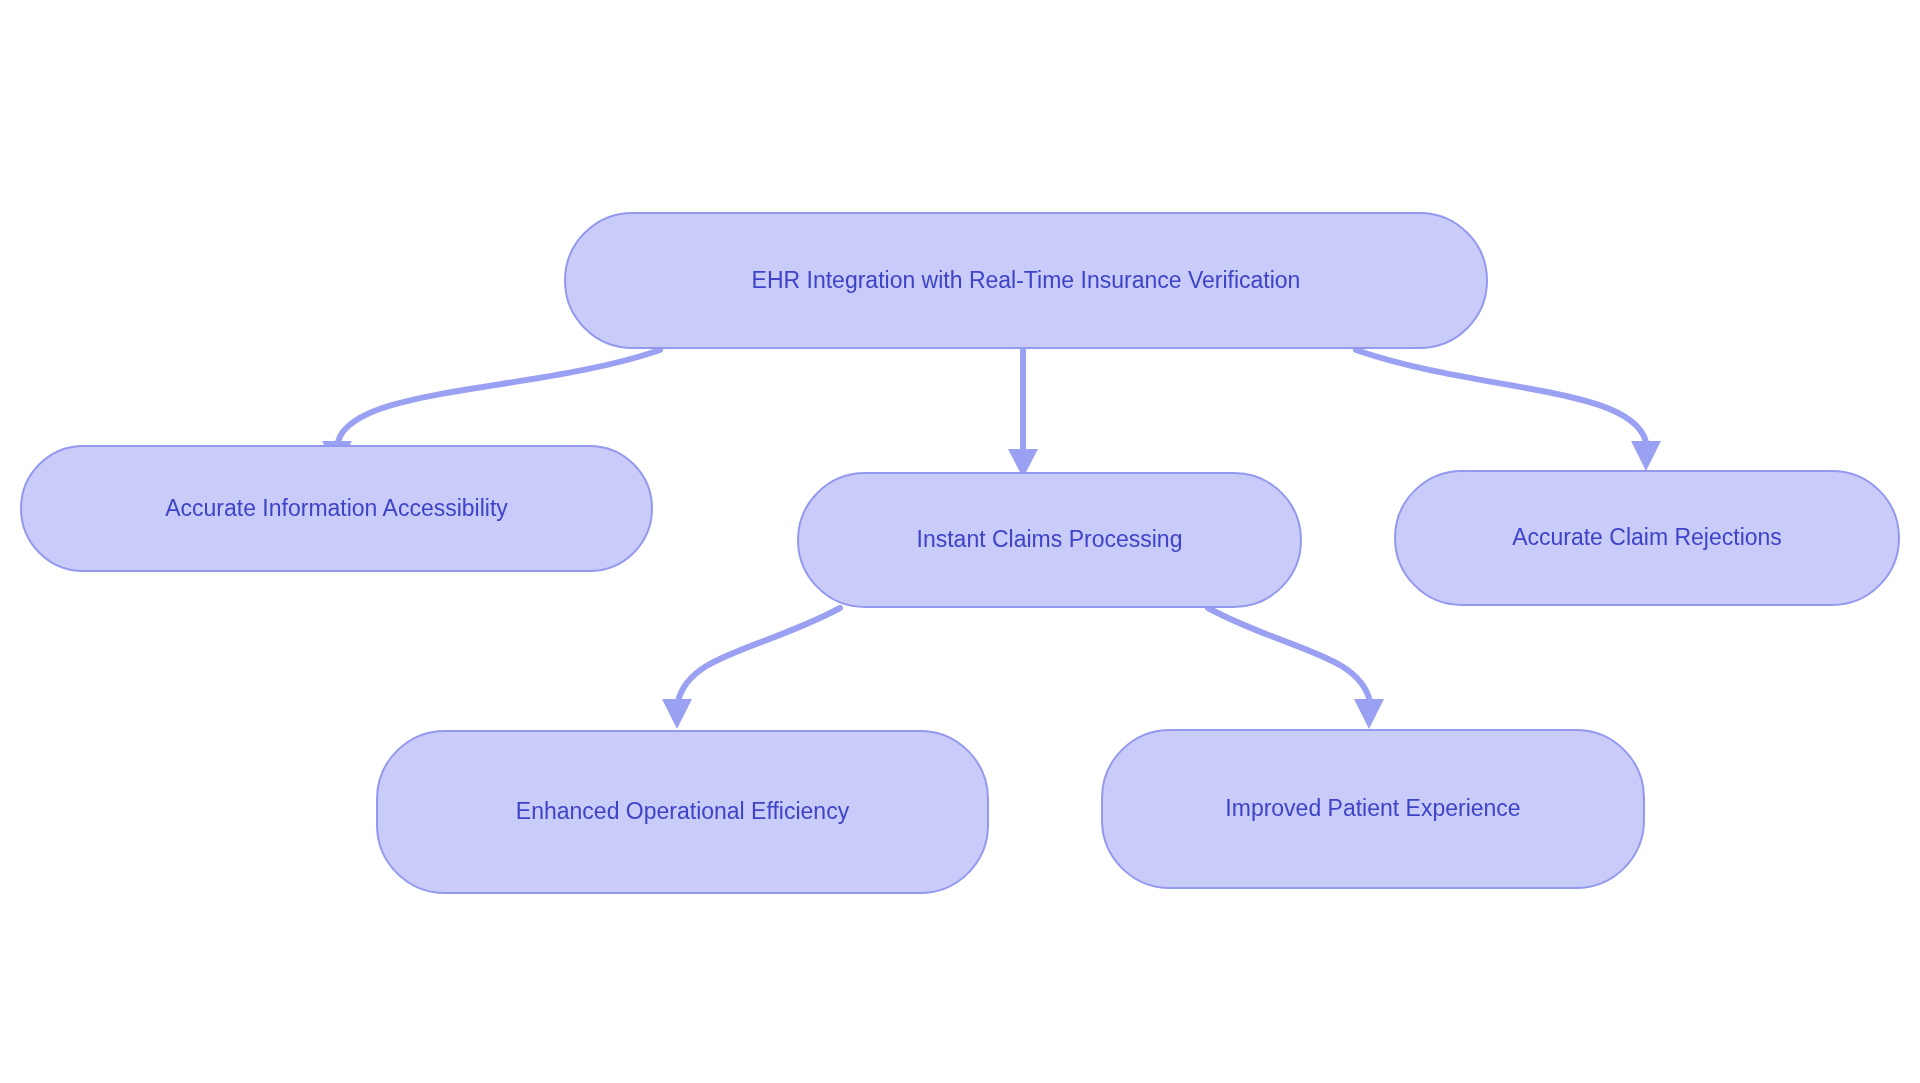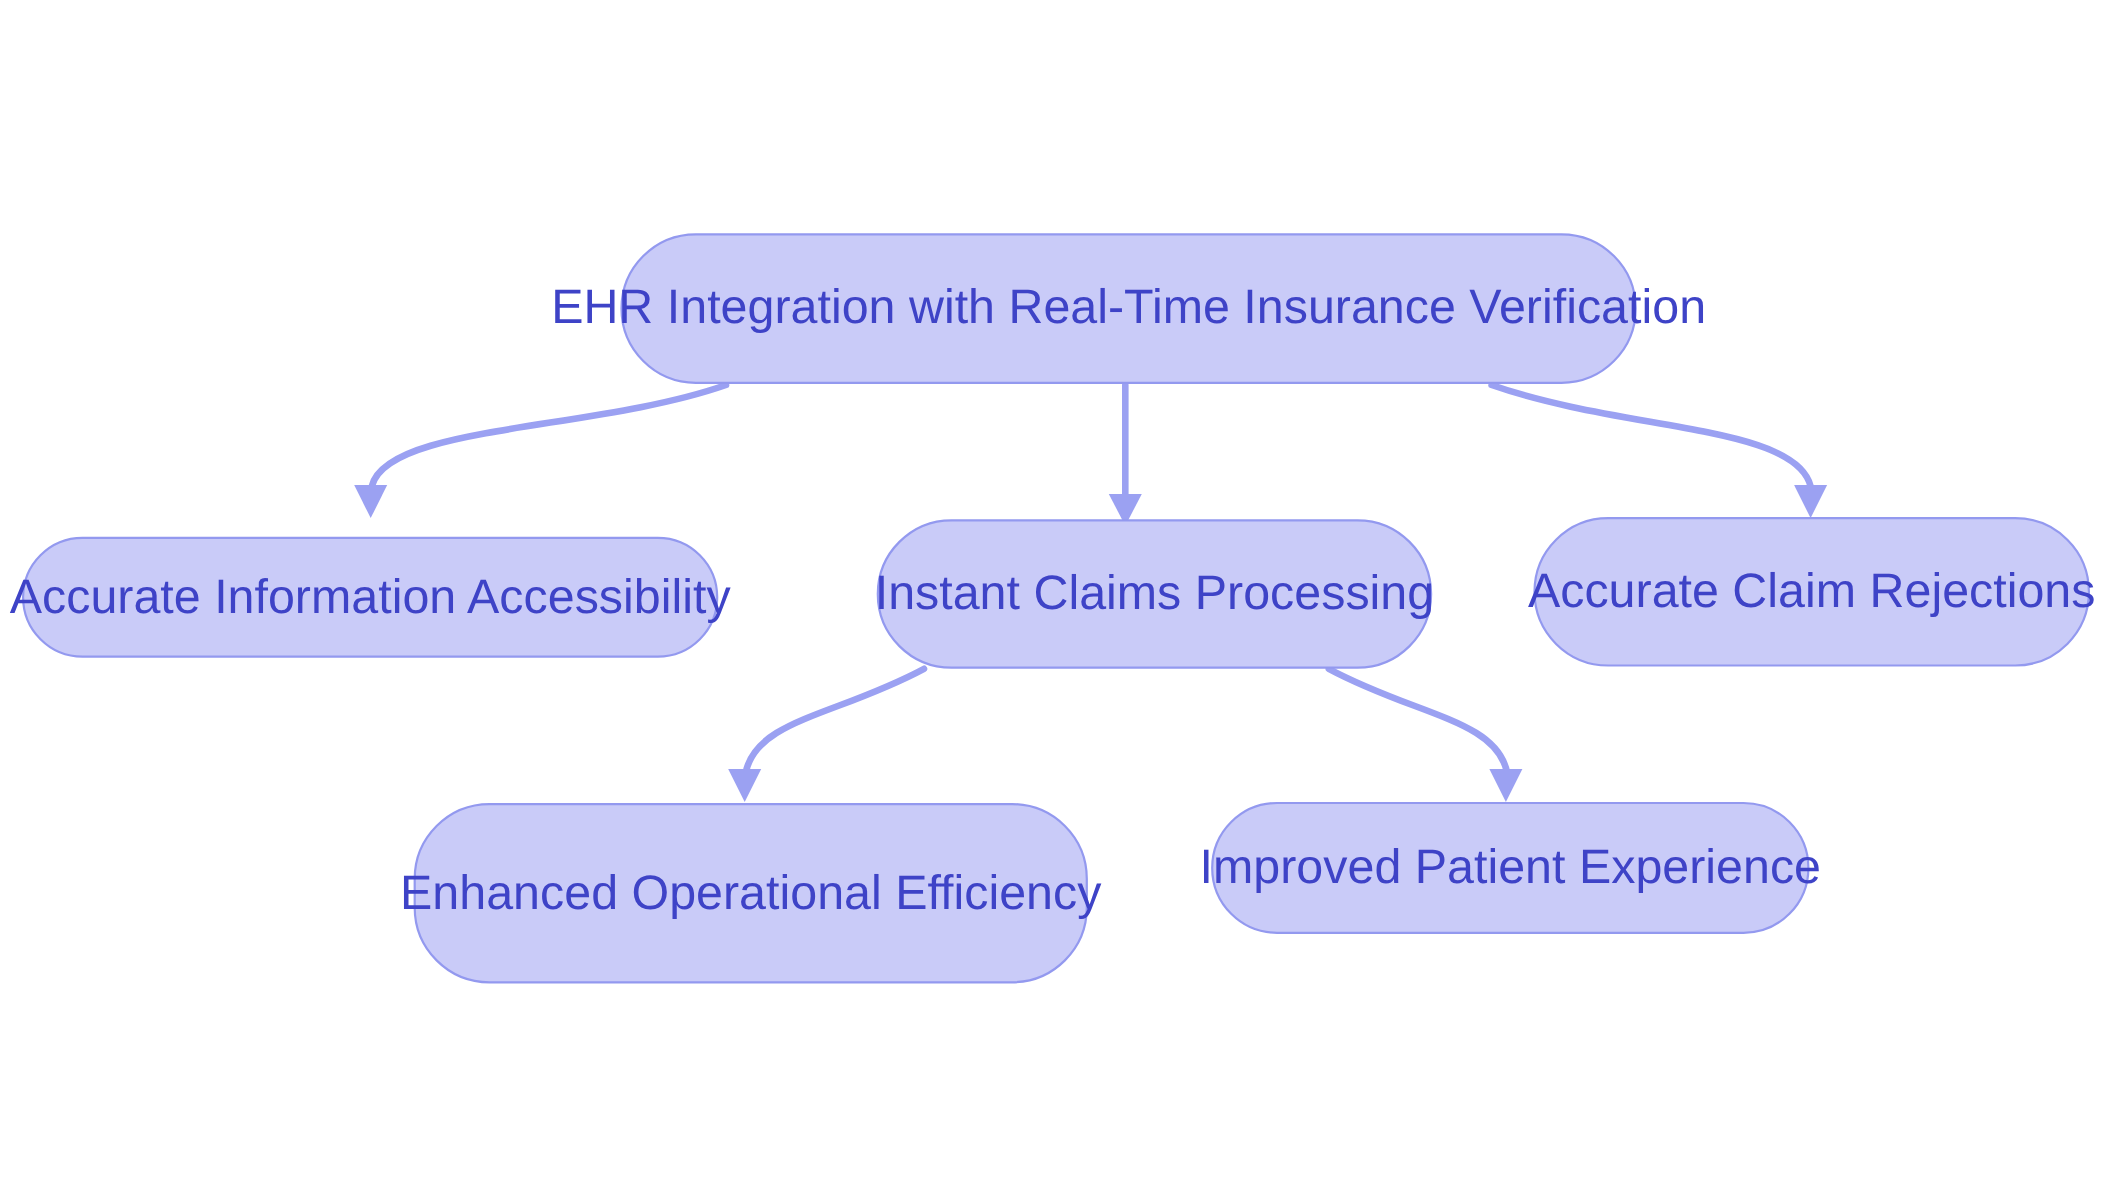--- a/index.html
+++ b/index.html
@@ -47,21 +47,21 @@
     background: var(--node-fill);
     border: 2px solid var(--node-border);
     border-radius: 69px;
     display: flex;
     align-items: center;
     justify-content: center;
     text-align: center;
   }
   .node-label {
     color: var(--node-text);
-    font-size: 44px;
+    font-size: 23px;
     line-height: 1.2;
     white-space: nowrap;
   }
 </style>
 </head>
 <body>
 
 <div class="canvas">
 
   <svg class="edges" viewBox="0 0 1920 1083" aria-hidden="true">
@@ -78,33 +78,33 @@
     <polygon class="head" points="662,699 692,699 677,729"></polygon>
 
     <path class="edge" d="M1208,608 C1286,650 1360,654 1370,702"></path>
     <polygon class="head" points="1354,699 1384,699 1369,729"></polygon>
   </svg>
 
   <div class="node" style="left:564px; top:212px; width:924px; height:137px;">
     <span class="node-label">EHR Integration with Real-Time Insurance Verification</span>
   </div>
 
-  <div class="node" style="left:20px; top:488px; width:633px; height:110px;">
+  <div class="node" style="left:20px; top:445px; width:633px; height:127px;">
     <span class="node-label">Accurate Information Accessibility</span>
   </div>
 
   <div class="node" style="left:797px; top:472px; width:505px; height:136px;">
     <span class="node-label">Instant Claims Processing</span>
   </div>
 
   <div class="node" style="left:1394px; top:470px; width:506px; height:136px;">
     <span class="node-label">Accurate Claim Rejections</span>
   </div>
 
   <div class="node" style="left:376px; top:730px; width:613px; height:164px;">
     <span class="node-label">Enhanced Operational Efficiency</span>
   </div>
 
-  <div class="node" style="left:1101px; top:729px; width:544px; height:120px;">
+  <div class="node" style="left:1101px; top:729px; width:544px; height:160px;">
     <span class="node-label">Improved Patient Experience</span>
   </div>
 
 </div>
 
 </body></html>

